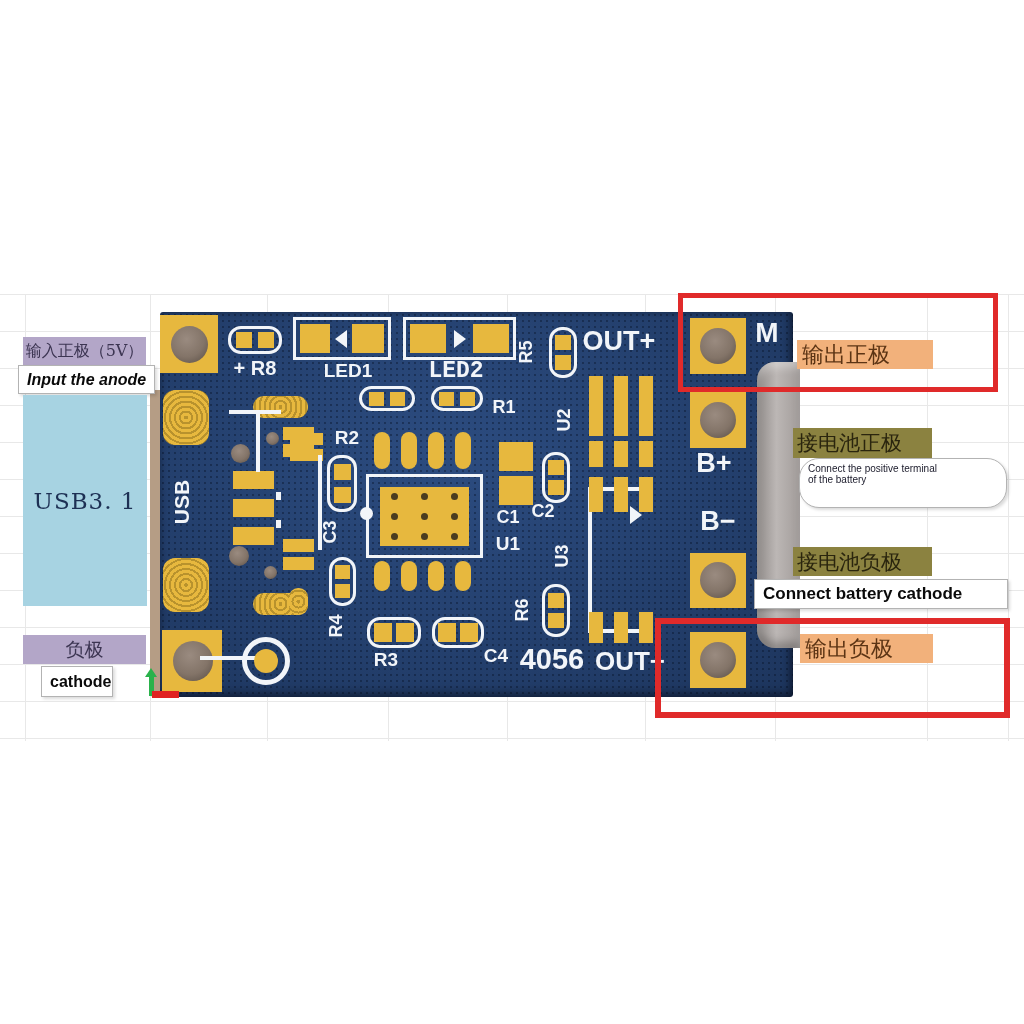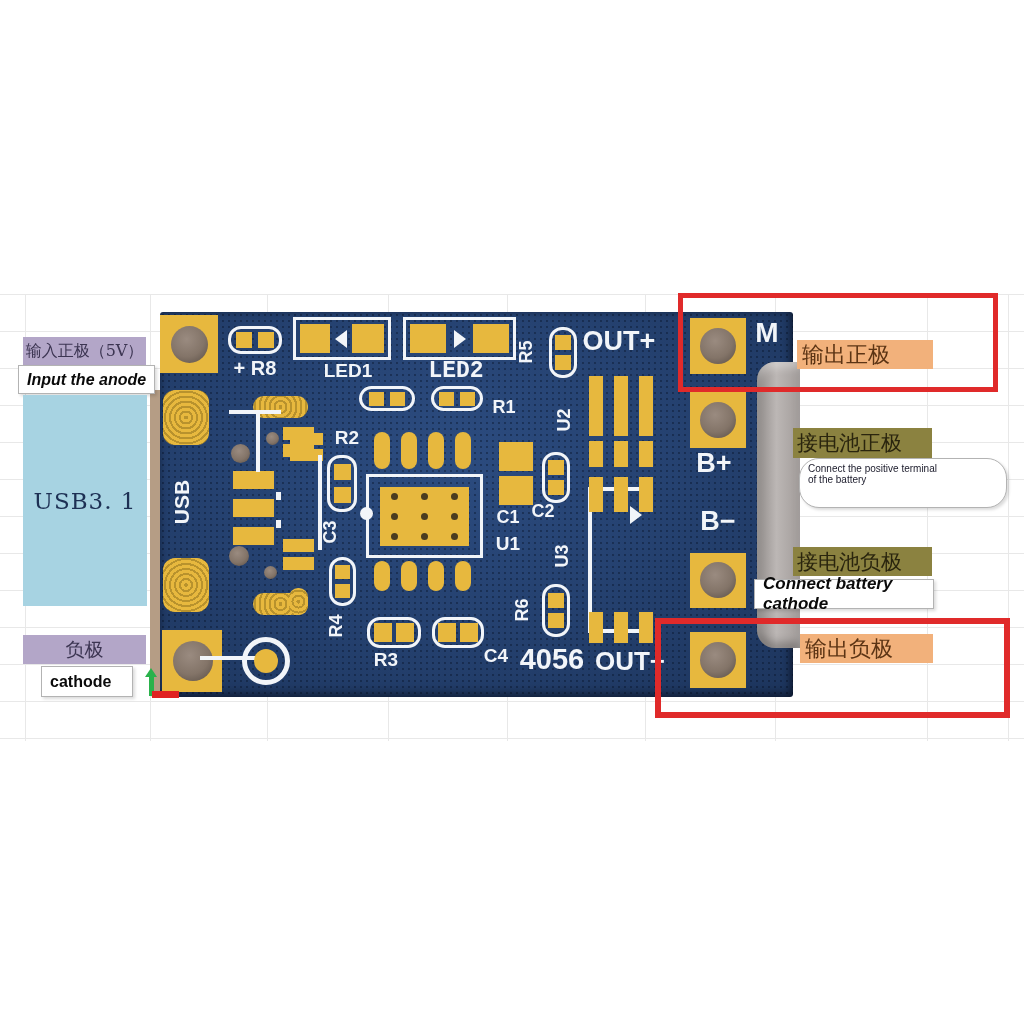--- a/index.html
+++ b/index.html
@@ -235,37 +235,37 @@
   </div>
   <div class="s enbox" style="left:18px;top:365px;width:137px;height:29px;font-size:16px;z-index:6;font-style:italic;">
     <span>Input the anode</span>
   </div>
   <div class="s cnbox" style="left:23px;top:395px;width:124px;height:211px;background:var(--label-blue);color:#1d3054;font-size:23px;justify-content:center;letter-spacing:1px;z-index:6;">
     <span>USB3. 1</span>
   </div>
   <div class="s cnbox" style="left:23px;top:635px;width:123px;height:29px;background:var(--label-purple);color:#3c3552;font-size:19px;justify-content:center;z-index:6;">
     <span>负极</span>
   </div>
-  <div class="s enbox" style="left:41px;top:666px;width:92px;height:31px;font-size:16px;z-index:6;text-align:center;">
+  <div class="s enbox" style="left:41px;top:666px;width:72px;height:31px;font-size:16px;z-index:6;text-align:center;">
     <span>cathode</span>
   </div>
 
   <div class="s cnbox" style="left:797px;top:340px;width:131px;height:29px;background:var(--label-orange);color:#5c3414;font-size:22px;padding-left:5px;z-index:6;">
     <span>输出正极</span>
   </div>
   <div class="s cnbox" style="left:793px;top:428px;width:135px;height:30px;background:var(--label-olive);color:#2a250e;font-size:21px;padding-left:4px;z-index:6;">
     <span>接电池正极</span>
   </div>
   <div class="s enbox" style="left:799px;top:458px;width:208px;height:50px;font-size:10px;font-weight:normal;color:#1a1a2a;display:block;padding:4px 8px;z-index:6;border-radius:20px;">
     <div>Connect the positive terminal</div>
     <div>of the battery</div>
   </div>
   <div class="s cnbox" style="left:793px;top:547px;width:135px;height:29px;background:var(--label-olive);color:#2a250e;font-size:21px;padding-left:4px;z-index:6;">
     <span>接电池负极</span>
   </div>
-  <div class="s enbox" style="left:754px;top:579px;width:180px;height:30px;font-size:17px;z-index:6;font-style:italic;">
+  <div class="s enbox" style="left:754px;top:579px;width:254px;height:30px;font-size:17px;z-index:6;">
     <span>Connect battery cathode</span>
   </div>
   <div class="s cnbox" style="left:800px;top:634px;width:128px;height:29px;background:var(--label-orange);color:#5c3414;font-size:22px;padding-left:5px;z-index:6;">
     <span>输出负极</span>
   </div>
 
 </div>
 
 </body></html>

